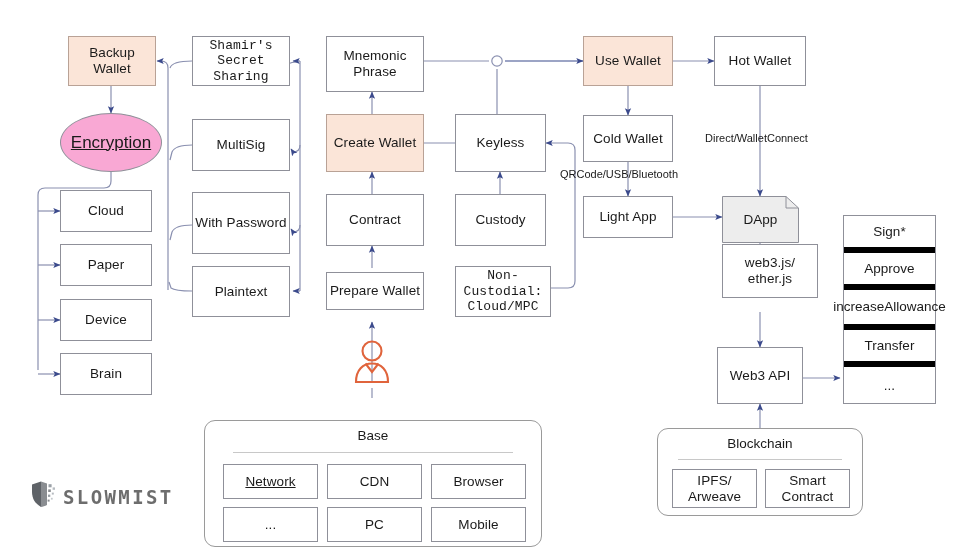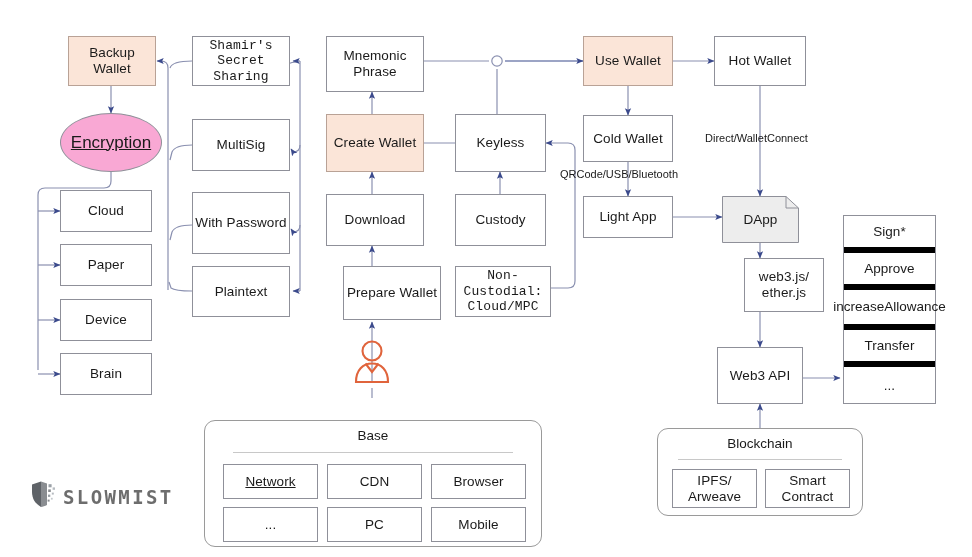--- a/index.html
+++ b/index.html
@@ -114,41 +114,41 @@
   <div class="node" style="left:60px;top:299px;width:92px;height:42px;">Device</div>
   <div class="node" style="left:60px;top:353px;width:92px;height:42px;">Brain</div>
 
   <div class="node sm" style="left:192px;top:36px;width:98px;height:50px;">Shamir's Secret Sharing</div>
   <div class="node" style="left:192px;top:119px;width:98px;height:52px;">MultiSig</div>
   <div class="node" style="left:192px;top:192px;width:98px;height:62px;">With Password</div>
   <div class="node" style="left:192px;top:266px;width:98px;height:51px;">Plaintext</div>
 
   <div class="node" style="left:326px;top:36px;width:98px;height:56px;">Mnemonic Phrase</div>
   <div class="node hl" style="left:326px;top:114px;width:98px;height:58px;">Create Wallet</div>
-  <div class="node" style="left:326px;top:194px;width:98px;height:52px;">Download</div>
-  <div class="node" style="left:326px;top:266px;width:98px;height:54px;margin-left:17px;">Prepare Wallet</div>
+  <div class="node" style="left:326px;top:194px;width:98px;height:52px;">Contract</div>
+  <div class="node" style="left:326px;top:272px;width:98px;height:38px;">Prepare Wallet</div>
 
   <div class="node" style="left:455px;top:114px;width:91px;height:58px;">Keyless</div>
   <div class="node" style="left:455px;top:194px;width:91px;height:52px;">Custody</div>
   <div class="node sm" style="left:455px;top:266px;width:96px;height:51px;">Non-Custodial: Cloud/MPC</div>
 
   <div class="node hl" style="left:583px;top:36px;width:90px;height:50px;">Use Wallet</div>
   <div class="node" style="left:714px;top:36px;width:92px;height:50px;">Hot Wallet</div>
   <div class="node" style="left:583px;top:115px;width:90px;height:47px;">Cold Wallet</div>
   <div class="node" style="left:583px;top:196px;width:90px;height:42px;">Light App</div>
 
   <div style="position:absolute;left:722px;top:196px;width:77px;height:47px;text-align:right;">
     <svg width="77" height="47" viewBox="0 0 77 47" style="position:absolute;left:0;top:0;">
       <path d="M0.5,0.5 L64,0.5 L76.5,12 L76.5,46.5 L0.5,46.5 Z" fill="#ededed" stroke="#8f9099" stroke-width="1"></path>
       <path d="M64,0.5 L64,12 L76.5,12" fill="none" stroke="#8f9099" stroke-width="1"></path>
     </svg>
     <div style="position:absolute;inset:0;display:flex;align-items:center;justify-content:center;font-size:13.5px;color:#1a1a1a;">DApp</div>
   </div>
 
-  <div class="node" style="left:722px;top:258px;width:80px;height:54px;margin-left:22px;">web3.js/ ether.js</div>
+  <div class="node" style="left:722px;top:244px;width:96px;height:54px;">web3.js/ ether.js</div>
   <div class="node" style="left:717px;top:347px;width:86px;height:57px;">Web3 API</div>
 
   <div class="stack" style="left:843px;top:215px;width:93px;height:189px;">
     <div class="stack-row" style="height:37px;">Sign*</div>
     <div class="stack-row" style="height:37px;">Approve</div>
     <div class="stack-row" style="height:40px;">increaseAllowance</div>
     <div class="stack-row" style="height:37px;">Transfer</div>
     <div class="stack-row" style="height:38px;">...</div>
   </div>
 

